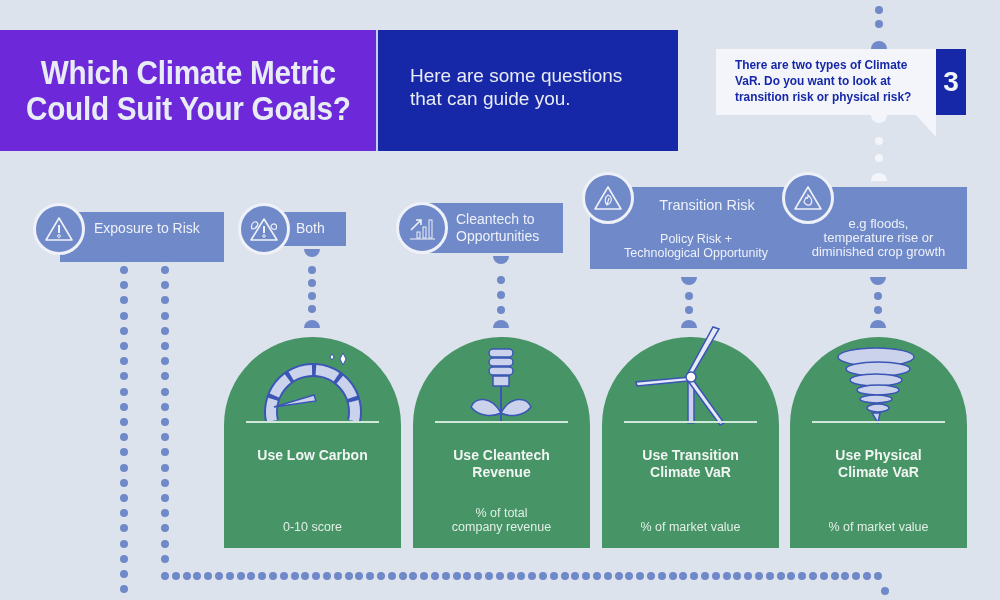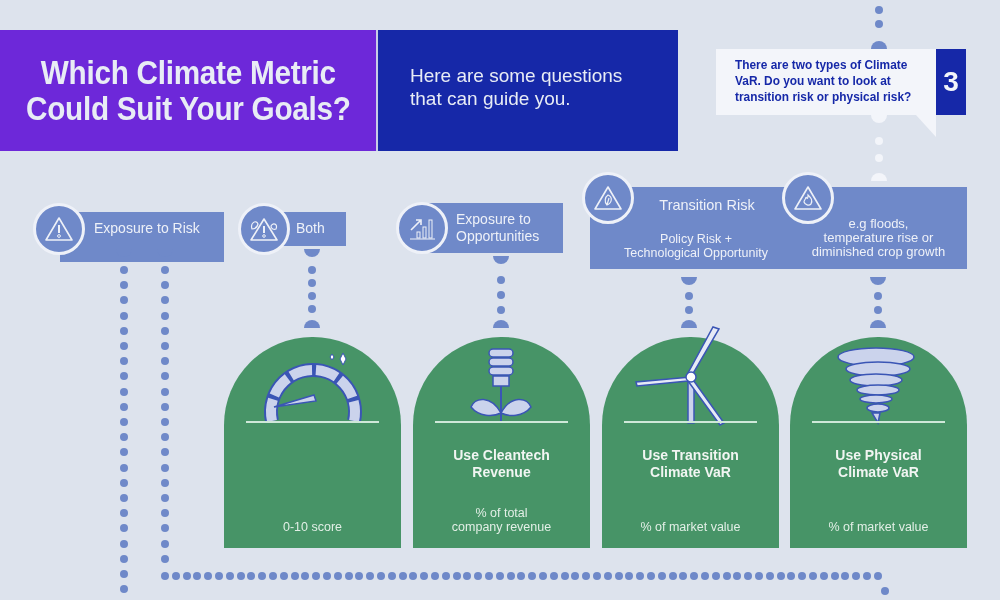--- a/index.html
+++ b/index.html
@@ -140,21 +140,21 @@
       <path d="M16 4 L29 25 L3 25 Z" fill="none" stroke="#eef1f8" stroke-width="1.6" stroke-linejoin="round"></path>
       <rect x="15" y="11" width="2" height="7" fill="#eef1f8"></rect>
       <circle cx="16" cy="21" r="1.3" fill="none" stroke="#eef1f8"></circle>
       <path d="M4 14 C2 8 8 4 10 9 C9 13 6 14 4 14 Z" fill="none" stroke="#eef1f8" stroke-width="1.2"></path>
       <path d="M28 14 C30 9 25 7 23 11 C23 14 26 15 28 14 Z" fill="none" stroke="#eef1f8" stroke-width="1.2"></path>
     </svg>
 </div>
 
 <div class="lbl" style="left:423px;top:203px;width:140px;height:50px;">
   <div style="position:absolute;left:33px;top:8px;line-height:17px;">
-    <div>Exposure to</div>
+    <div>Cleantech to</div>
     <div>Opportunities</div>
   </div>
 </div>
 <div class="circ" style="left:396px;top:202px;width:52px;height:52px;">
   <svg width="30" height="28" viewBox="0 0 30 28">
       <path d="M4 16 L13 7 M9 6 L14 6 L14 11" fill="none" stroke="#eef1f8" stroke-width="1.6"></path>
       <rect x="10" y="18" width="3" height="6" fill="none" stroke="#eef1f8"></rect>
       <rect x="16" y="13" width="3" height="11" fill="none" stroke="#eef1f8"></rect>
       <rect x="22" y="6" width="3" height="18" fill="none" stroke="#eef1f8"></rect>
       <line x1="3" y1="25" x2="28" y2="25" stroke="#eef1f8"></line>
@@ -262,20 +262,21 @@
 <div class="card" style="left:224px;">
   <svg class="icon" viewBox="0 0 177 86" width="177" height="86">
     <path d="M48 84 A42 42 0 1 1 130 84" fill="none" stroke="#3a55b5" stroke-width="14"></path>
     <path d="M48 84 A42 42 0 1 1 130 84" fill="none" stroke="#cbd3ec" stroke-width="10" stroke-dasharray="22 4"></path>
     <path d="M50 70 L90 58 L92 64 Z" fill="#cbd3ec" stroke="#3a55b5" stroke-width="1.5"></path>
     <path d="M116 22 l3 -6 l3 6 l-3 6 Z" fill="#fff" stroke="#3a55b5"></path>
     <path d="M106 20 l2 -3 l2 3 l-2 3 Z" fill="#fff" stroke="#3a55b5"></path>
   </svg>
   <div class="rule"></div>
   <div class="name">
+    <div>Use Low Carbon</div>
   </div>
   <div class="unit">
     <div>0-10 score</div>
   </div>
 </div>
 
 <div class="card" style="left:413px;">
   <svg class="icon" viewBox="0 0 177 86" width="177" height="86">
     <rect x="76" y="12" width="24" height="8" rx="4" fill="#cbd3ec" stroke="#3a55b5" stroke-width="1.5"></rect>
     <rect x="76" y="21" width="24" height="8" rx="4" fill="#cbd3ec" stroke="#3a55b5" stroke-width="1.5"></rect>

